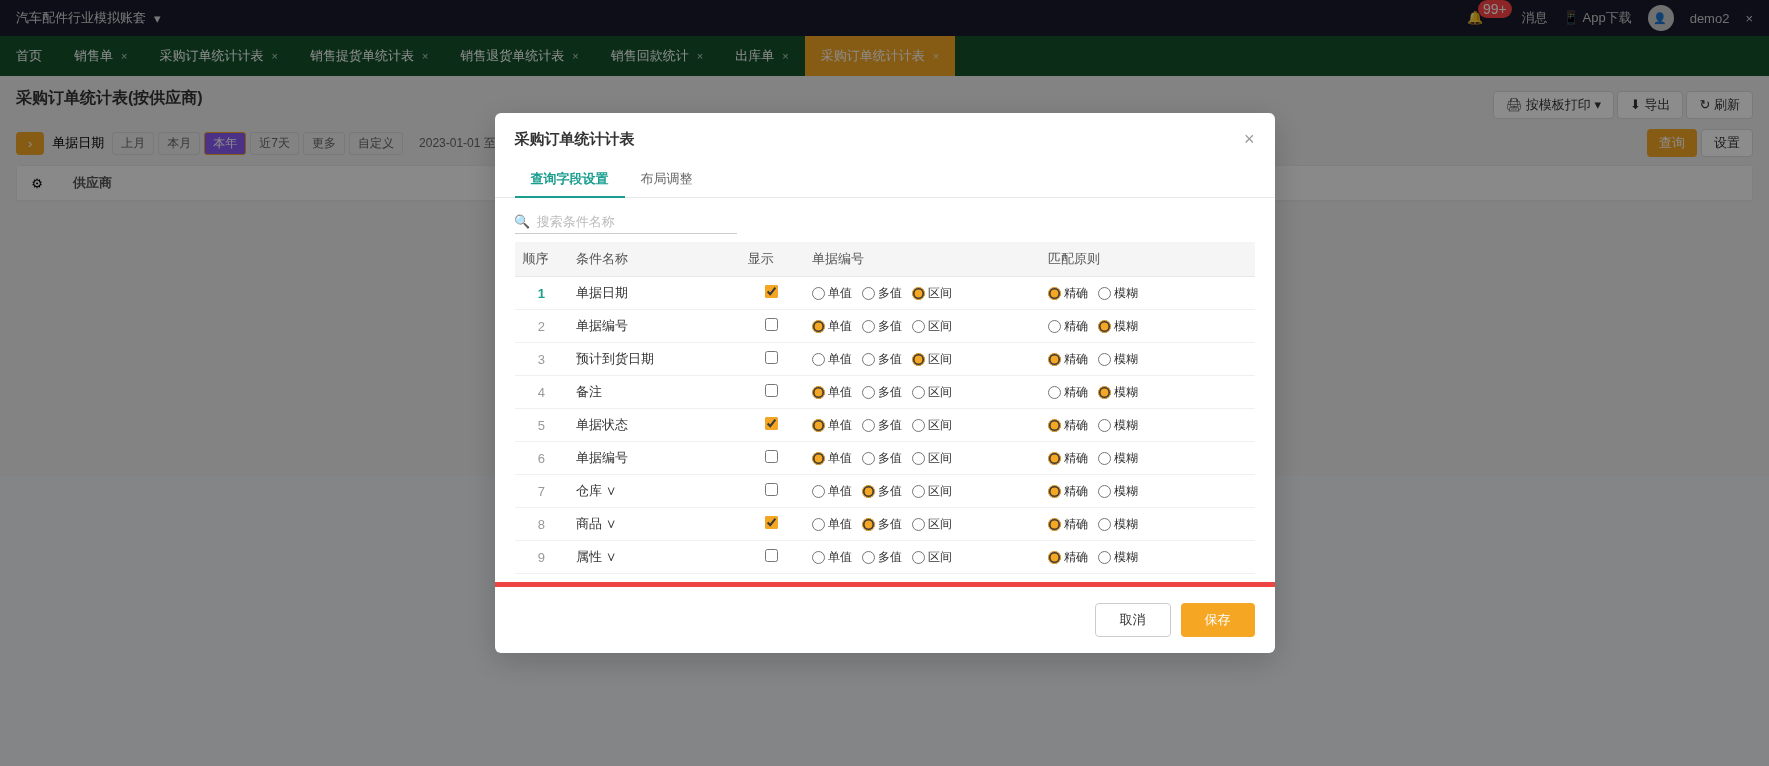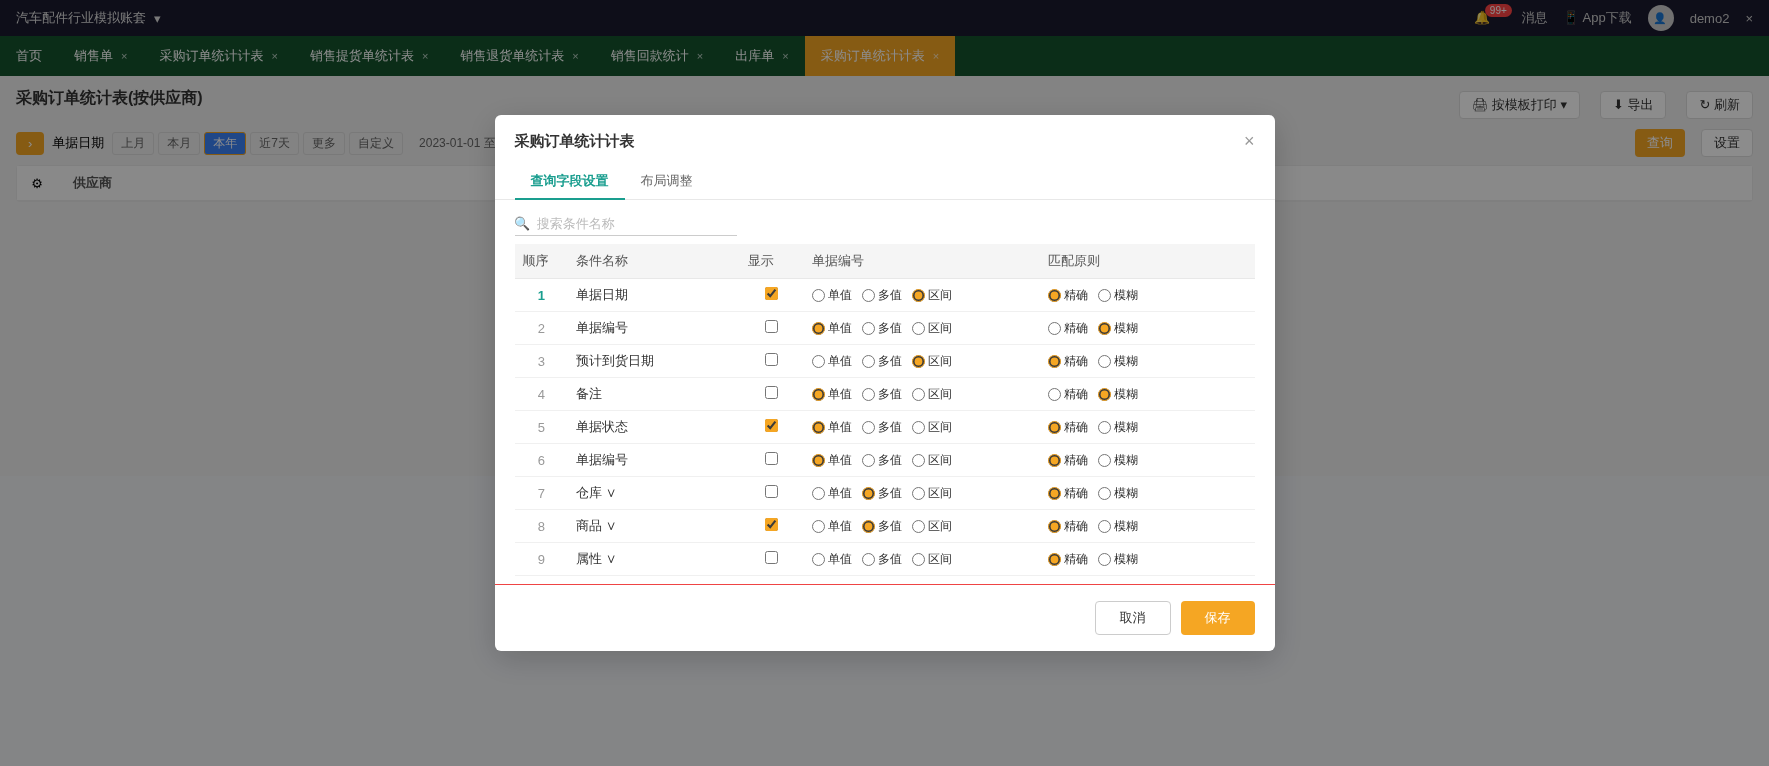--- a/index.html
+++ b/index.html
@@ -11,21 +11,21 @@
       height: 36px;
       display: flex;
       align-items: center;
       justify-content: space-between;
       padding: 0 16px;
       color: #ccc;
     }
     .top-bar-left { font-size: 13px; color: #ddd; display: flex; align-items: center; gap: 8px; }
     .top-bar-right { display: flex; align-items: center; gap: 16px; font-size: 13px; color: #ccc; }
     .top-bar-right .badge {
-      background: #ff4444; color: #fff; border-radius: 10px; font-size: 10px;
+      background: #ff4444; color: #fff; border-radius: 10px; font-size: 14px;
       padding: 1px 5px; position: relative; top: -8px; left: -6px;
     }
     .top-bar-right .user-avatar {
       width: 26px; height: 26px; border-radius: 50%; background: #ccc;
       display: inline-flex; align-items: center; justify-content: center; color: #666; font-size: 11px;
     }
 
     
     .main-nav {
       background: #14532d;
@@ -56,30 +56,30 @@
       background: #f5a623; color: #fff; border: none; border-radius: 4px;
       padding: 4px 12px; cursor: pointer; font-size: 13px;
     }
     .btn-outline-sm {
       background: #fff; color: #333; border: 1px solid #ddd; border-radius: 4px;
       padding: 4px 12px; cursor: pointer; font-size: 13px;
     }
     .date-label { font-size: 12px; color: #666; margin-left: 8px; }
     .filter-tags { display: flex; gap: 4px; align-items: center; }
     .tag { padding: 2px 8px; border-radius: 3px; font-size: 12px; cursor: pointer; color: #666; border: 1px solid #ddd; }
-    .tag.active { background: #3b82f6; color: #fff; border-color: #f5a623; }
+    .tag.active { background: #8b5cf6; color: #fff; border-color: #f5a623; }
 
     
     .table-area { background: #fff; border: 1px solid #e8e8e8; border-radius: 4px; }
     .table-header { display: flex; border-bottom: 1px solid #e8e8e8; background: #fafafa; }
     .th { padding: 8px 16px; color: #555; font-weight: bold; font-size: 13px; flex: 1; }
     .settings-icon-cell { width: 40px; display: flex; align-items: center; justify-content: center; }
 
     
-    .page-actions { position: absolute; right: 16px; top: 12px; display: flex; gap: 20px; align-items: center; }
+    .page-actions { position: absolute; right: 16px; top: 12px; display: flex; gap: 3px; align-items: center; }
 
     
     .overlay {
       position: fixed; top: 0; left: 0; width: 100%; height: 100%;
       background: rgba(0,0,0,0.45); z-index: 100;
       display: flex; align-items: center; justify-content: center;
     }
 
     
     .dialog {
@@ -132,21 +132,21 @@
 
     
     .radio-group { display: flex; align-items: center; gap: 10px; }
     .radio-item { display: flex; align-items: center; gap: 3px; cursor: pointer; font-size: 12px; }
     .radio-item input[type=radio] { accent-color: #f5a623; cursor: pointer; }
     .cb-item input[type=checkbox] { accent-color: #f5a623; cursor: pointer; }
 
     
     .dialog-footer {
       display: flex; justify-content: flex-end; gap: 10px;
-      padding: 16px 20px; border-top: 1px solid #ef4444; margin-top: 8px;
+      padding: 16px 20px; border-top: 5px solid #ef4444; margin-top: 8px;
     }
     .btn-cancel {
       background: #fff; color: #333; border: 1px solid #ccc; border-radius: 4px;
       padding: 7px 24px; cursor: pointer; font-size: 13px;
     }
     .btn-save {
       background: #f5a623; color: #fff; border: none; border-radius: 4px;
       padding: 7px 24px; cursor: pointer; font-size: 13px;
     }
 
@@ -226,21 +226,21 @@
     <span>单据日期</span>
     <div class="filter-tags">
       <span class="tag">上月</span>
       <span class="tag">本月</span>
       <span class="tag active">本年</span>
       <span class="tag">近7天</span>
       <span class="tag">更多</span>
       <span class="tag">自定义</span>
     </div>
     <span class="date-label">2023-01-01 至 2023-12-31</span>
-    <div style="margin-left:auto; display:flex; gap:16px;">
+    <div style="margin-left:auto; display:flex; gap:4px;">
       <button class="btn-orange-sm">查询</button>
       <button class="btn-outline-sm">设置</button>
     </div>
   </div>
   <div class="table-area" style="margin-top:8px;">
     <div class="table-header">
       <div class="settings-icon-cell">⚙</div>
       <div class="th">供应商</div>
       <div class="th">供应商</div>
     </div>

